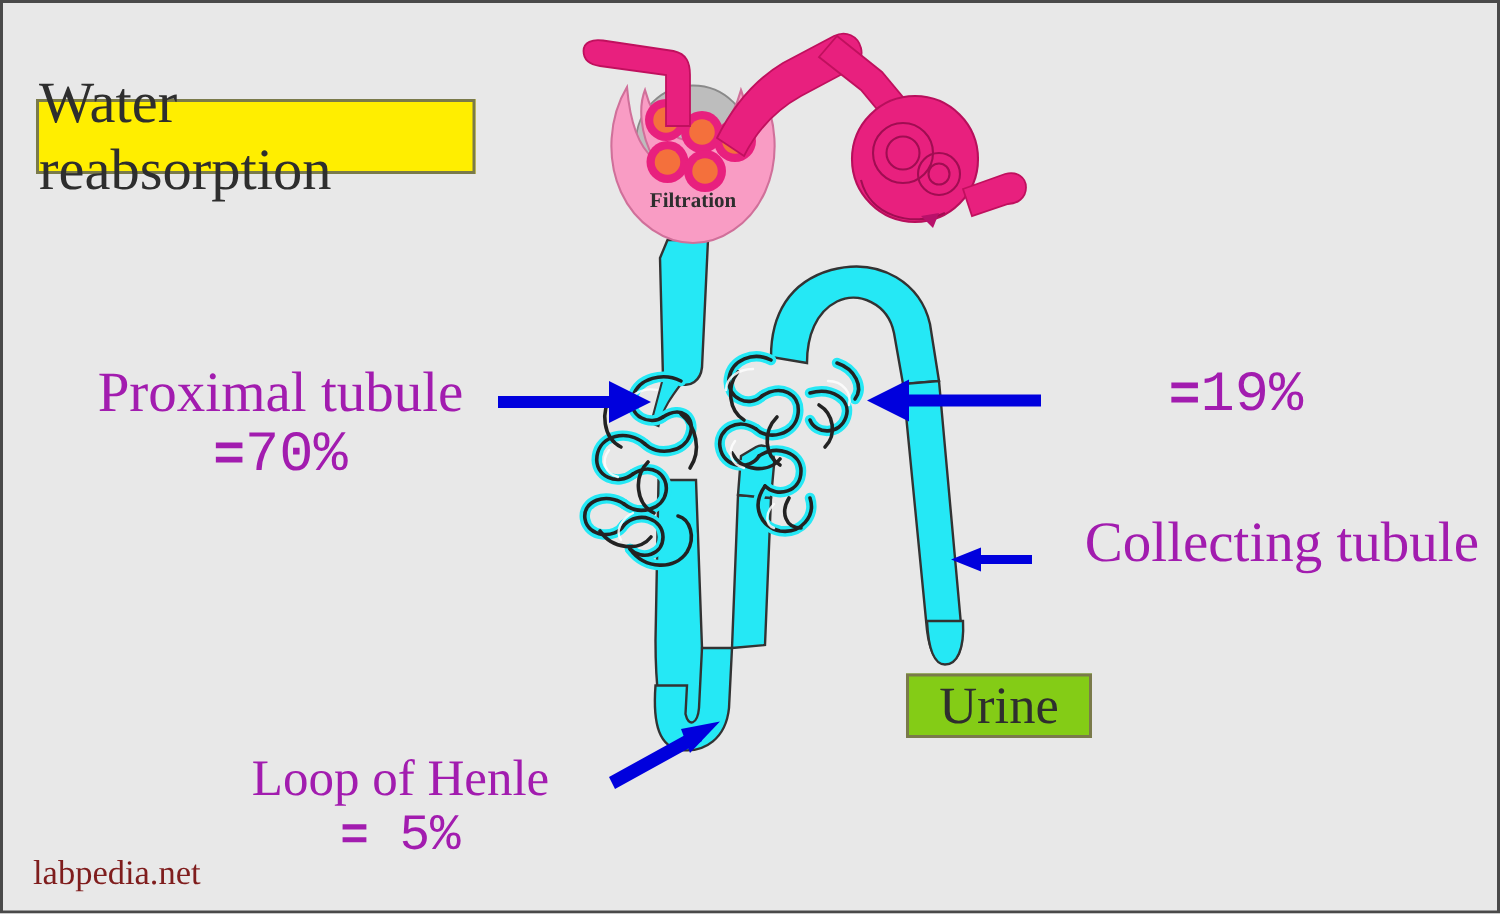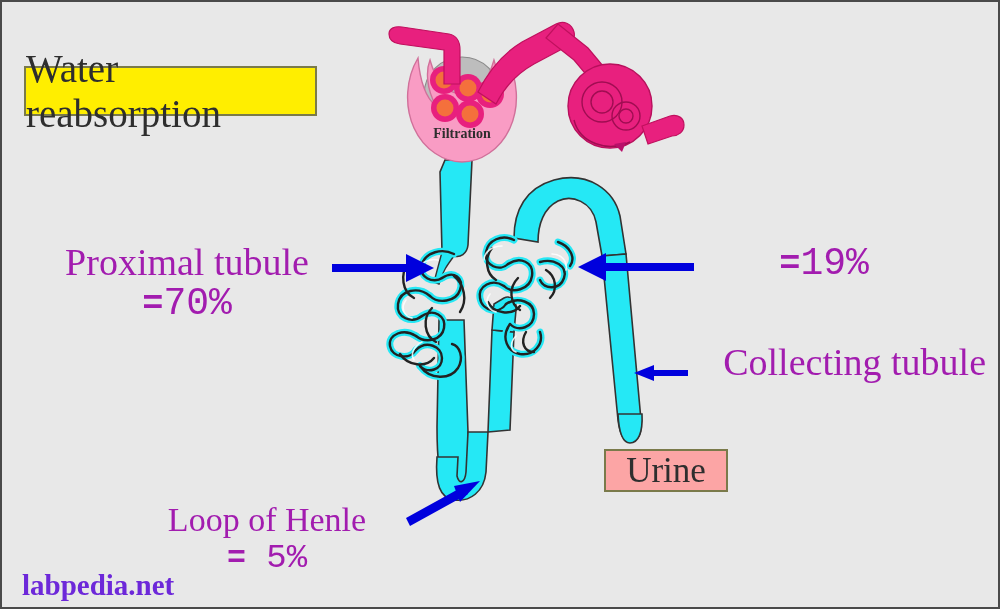--- a/index.html
+++ b/index.html
@@ -87,23 +87,22 @@
   #lbl-urine-sub {
     left: 625px;
     top: 503px;
     font-size: 35px;
     text-align: center;
     width: 330px;
   }
   #watermark {
     left: 20px;
     top: 568px;
-    font-size: 29px;
-    color: #6d28d9;
-    font-weight: bold;
+    font-size: 23px;
+    color: #7f1d1d;
   }
   .eq {
     font-weight: bold;
     font-size: 0.93em;
   }
   .line2 {
     display: block;
     margin-top: 2px;
     font-family: Liberation Mono, monospace;
   }
@@ -305,20 +304,20 @@
     <span>Collecting tubule</span>
   </div>
 
   <div class="label" id="lbl-henle">
     <span>Loop of Henle</span>
     <span class="line2">
       <span class="eq">=</span> <span>5%</span>
     </span>
   </div>
 
-  <div class="hdr-box" id="urine-box" style="background: #fca5a5; border-color: rgb(122, 122, 74);">Urine</div>
+  <div class="hdr-box" id="urine-box" style="background: #84cc16; border-color: rgb(122, 122, 74);">Urine</div>
 
   <div class="label" id="lbl-urine-sub">
   </div>
 
   <div class="label" id="watermark">labpedia.net</div>
 
 </div>
 
 </body></html>

